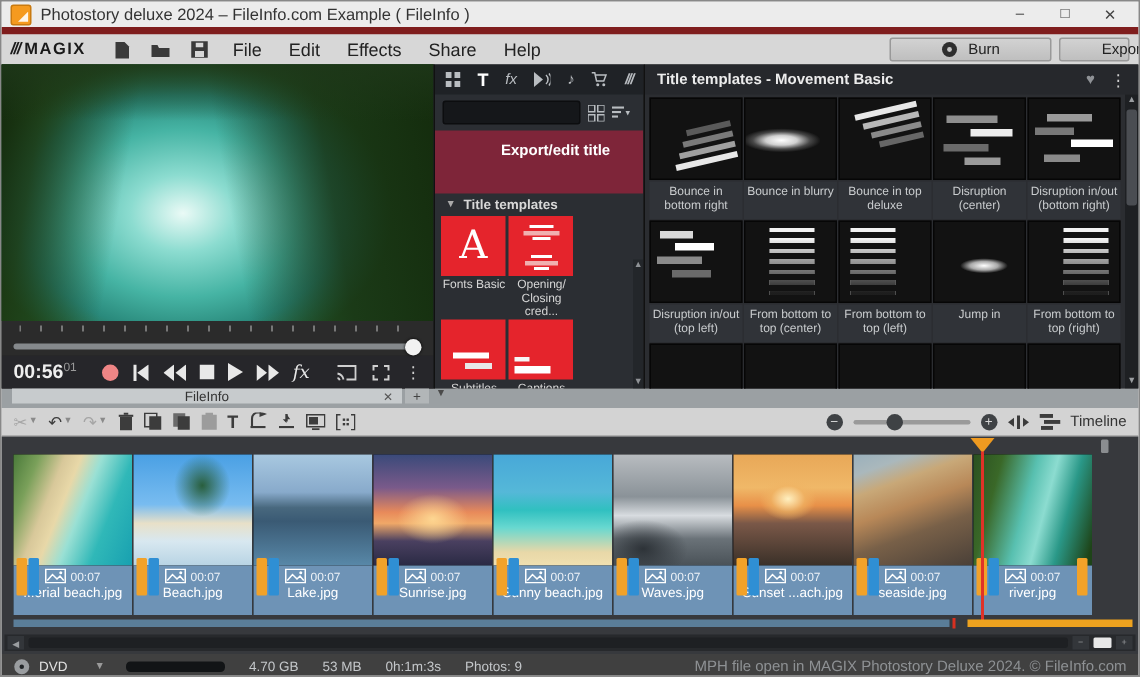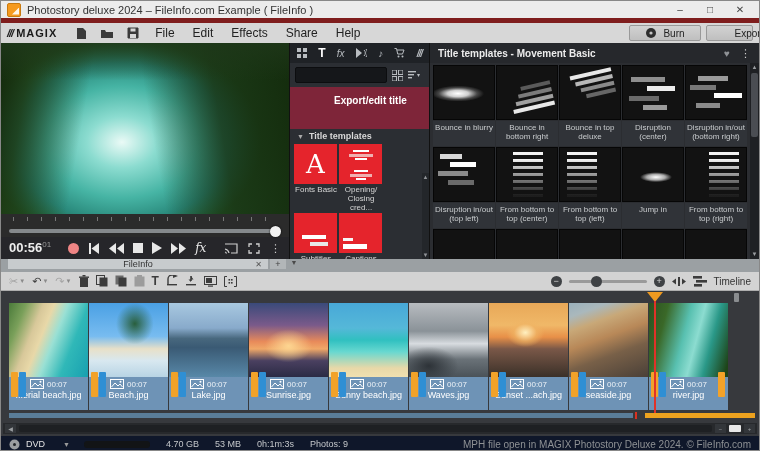--- a/index.html
+++ b/index.html
@@ -14,21 +14,21 @@
   .wbtn { width:30px; text-align:center; font-size:10px; color:#444; cursor:default; }
 
   
   .menubar { height:20px; background:#d7d7d7; display:flex; align-items:center; padding:0 6px; gap:10px; }
   .brand { display:flex; align-items:center; gap:3px; font-weight:bold; font-size:11px; color:#1a1a1a; letter-spacing:1px; margin-right:6px; }
   .brand .slashes { font-style:italic; letter-spacing:-1px; }
   .mb-ico { width:16px; height:14px; display:flex; align-items:center; justify-content:center; }
   .menu { font-size:12px; color:#222; padding:2px 4px; }
   .mb-right { margin-left:auto; display:flex; gap:5px; }
   .btn { height:16px; display:flex; align-items:center; justify-content:center; gap:6px; background:linear-gradient(#d2d2d2,#bfbfbf); border:1px solid #999; border-radius:2px; font-size:10px; color:#222; }
-  .btn.burn { width:72px; }
+  .btn.burn { width:108px; }
   .btn.export { width:47px;padding-left:33px; }
 
   
   .main { display:flex; height:216px; background:#222; }
 
   
   .prevcol { width:288px; display:flex; flex-direction:column; background:#242424; }
   .video { height:171px;
     background:
       linear-gradient(to bottom, rgba(30,55,25,.85), rgba(0,0,0,0) 22%),
@@ -169,21 +169,21 @@
   .playline { position:absolute; left:653px; top:10px; width:2px; height:113px; background:#e03228; }
   .track2a { position:absolute; left:8px; top:122px; width:624px; height:5px; background:#5a7d98; }
   .track2tick { position:absolute; left:634px; top:121px; width:2px; height:7px; background:#d83020; }
   .track2b { position:absolute; left:644px; right:4px; top:122px; height:5px; background:#eda21f; }
   .hscroll { position:absolute; left:2px; right:2px; bottom:2px; height:11px; background:#27292c; display:flex; align-items:center; gap:3px; padding:0 2px; }
   .hs-btn { width:11px; height:9px; background:#33363a; color:#9a9da0; font-size:6px; display:flex; align-items:center; justify-content:center; }
   .hs-track { flex:1; height:7px; background:#1e2023; border-radius:2px; }
   .hs-thumb { width:12px; height:7px; background:#e8e8e8; border-radius:1px; }
 
   
-  .statusbar { height:16px; background:#0f172a; display:flex; align-items:center; padding:0 8px; color:#c4c7ca; font-size:9px; }
+  .statusbar { height:16px; background:#404040; display:flex; align-items:center; padding:0 8px; color:#c4c7ca; font-size:9px; }
   .sb-dvd { margin-left:6px; color:#e2e2e2; }
   .sb-dd { margin-left:18px; font-size:7px; color:#9a9a9a; }
   .sb-prog { margin-left:14px; width:66px; height:7px; background:#121416; border-radius:3px; overflow:hidden; }
   .sb-fill { width:26px; height:100%; background:#28b4cc; }
   .sb-t { margin-left:16px; }
   .watermark { margin-left:auto; font-size:10px; color:#8e9194; }
 
   svg.ic { display:block; }
 </style>
 </head>
@@ -389,30 +389,30 @@
     </div>
 
     <div class="rightpanel">
       <div class="rhead">
         <span class="rtitle">Title templates - Movement Basic</span>
         <span class="heart">♥</span>
         <span class="kebab">⋮</span>
       </div>
       <div class="rgrid">
         <div class="rcell">
+          <div class="rtile gB">
+              <div class="gl"></div>
+            </div>
+          <div class="rlabel">Bounce in bottom right</div>
+        </div>
+        <div class="rcell">
           <div class="rtile gA">
               <div class="gl"></div>
             </div>
           <div class="rlabel">Bounce in blurry</div>
-        </div>
-        <div class="rcell">
-          <div class="rtile gB">
-              <div class="gl"></div>
-            </div>
-          <div class="rlabel">Bounce in bottom right</div>
         </div>
         <div class="rcell">
           <div class="rtile gC">
               <div class="gl"></div>
             </div>
           <div class="rlabel">Bounce in top deluxe</div>
         </div>
         <div class="rcell">
           <div class="rtile gD">
               <div class="gl"></div>

